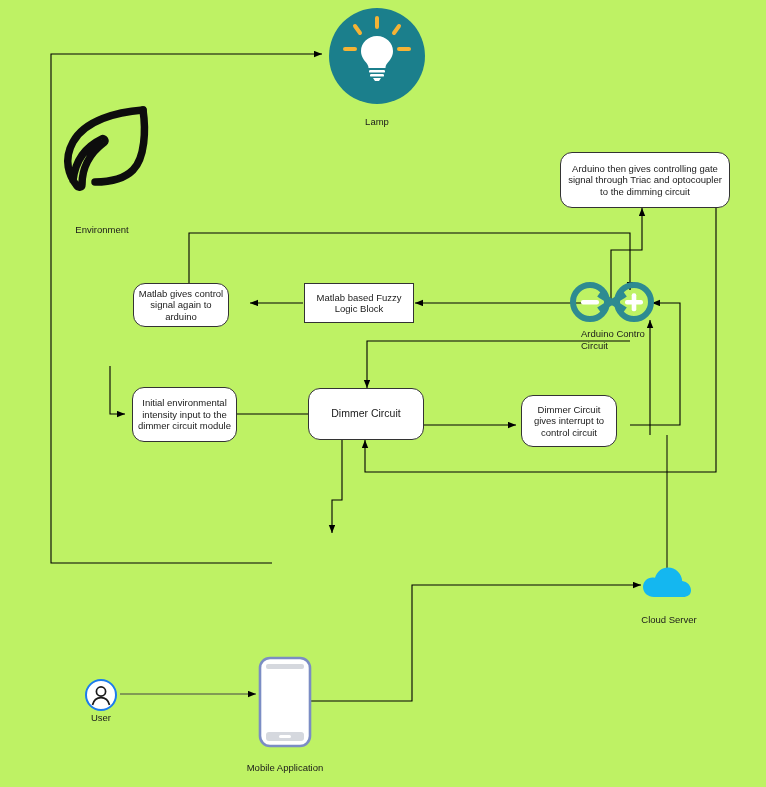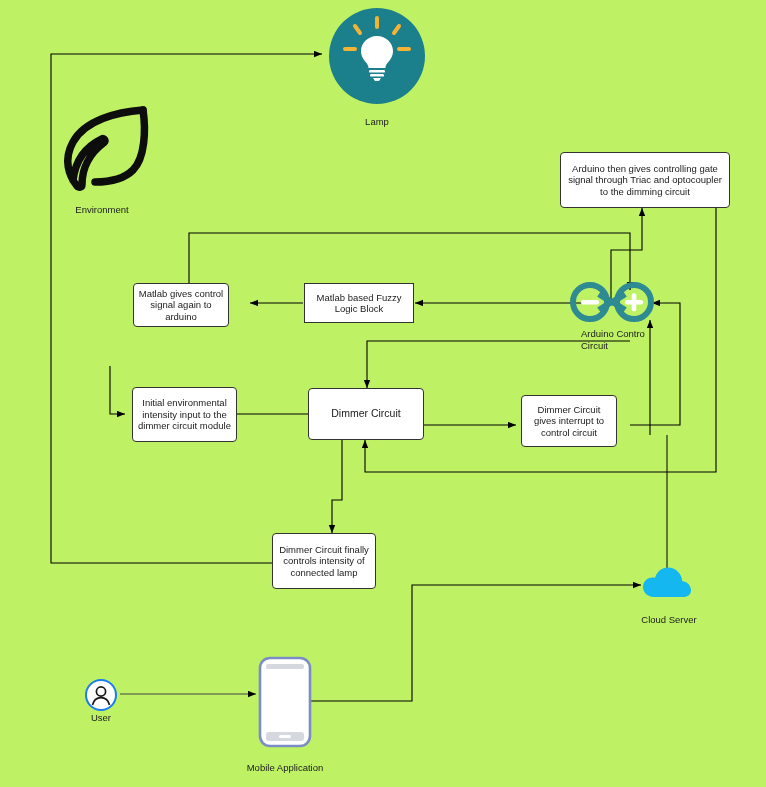--- a/index.html
+++ b/index.html
@@ -2,21 +2,21 @@
 <html><head>
 <meta charset="utf-8">
 <style>
   html,body{margin:0;padding:0;background:#ffffff;}
   body{width:766px;height:787px;font-family:"Liberation Sans",sans-serif;}
   #stage{position:relative;width:766px;height:787px;overflow:hidden;background:#bef264;}
   svg.layer{position:absolute;left:0;top:0;width:766px;height:787px;}
   .node{position:absolute;box-sizing:border-box;background:#ffffff;border:1px solid #333333;
         display:flex;align-items:center;justify-content:center;text-align:center;
         color:#1a1a1a;font-size:9.5px;line-height:11.5px;padding:2px 4px;}
-  .round{border-radius:4px;}
+  .round{border-radius:12px;}
   .sharp{border-radius:0;}
   .iconlabel{position:absolute;text-align:center;font-size:9.5px;line-height:11.5px;color:#1a1a1a;}
   .iconbox{position:absolute;}
 </style>
 </head>
 <body>
 
 <div id="stage">
 
   <svg class="layer" viewBox="0 0 766 787">
@@ -78,21 +78,21 @@
     </svg>
   </div>
   <div class="iconlabel" style="left:327px;top:116px;width:100px;">Lamp</div>
 
   <div class="iconbox" style="left:55px;top:100px;width:100px;height:100px;">
     <svg width="100" height="100" viewBox="0 0 100 100">
       <path d="M88 10C62 12 30 20 18 42 8 60 14 76 22 86c1.5 2 5 1.5 5-1.5 0-14 6-30 22-42 2-1.6 .2-4.8-2-3.6C28 48 20 64 18 80" fill="none" stroke="#0d0d0d" stroke-width="7.5" stroke-linecap="round" stroke-linejoin="round"></path>
       <path d="M88 10c3 20 2 48-10 60-8 8-22 12-38 12" fill="none" stroke="#0d0d0d" stroke-width="7.5" stroke-linecap="round" stroke-linejoin="round"></path>
     </svg>
   </div>
-  <div class="iconlabel" style="left:52px;top:204px;width:100px;">Environment</div>
+  <div class="iconlabel" style="left:52px;top:224px;width:100px;">Environment</div>
 
   <div class="iconbox" style="left:566px;top:281px;width:92px;height:42px;">
     <svg width="92" height="42" viewBox="0 0 92 42">
       <g fill="none" stroke="#2e8b91" stroke-width="6">
         <circle cx="24" cy="21" r="17"></circle>
         <circle cx="68" cy="21" r="17"></circle>
         <path d="M33 13 C41 19, 51 23, 59 29"></path>
         <path d="M33 29 C41 23, 51 19, 59 13"></path>
       </g>
       <rect x="15" y="19" width="18" height="4.6" rx="2" fill="#ffffff"></rect>
@@ -133,15 +133,14 @@
   <div class="node round" style="left:133px;top:283px;width:96px;height:44px;">Matlab gives control signal again to arduino</div>
 
   <div class="node sharp" style="left:304px;top:283px;width:110px;height:40px;">Matlab based Fuzzy Logic Block</div>
 
   <div class="node round" style="left:132px;top:387px;width:105px;height:55px;">Initial environmental intensity input to the dimmer circuit module</div>
 
   <div class="node round" style="left:308px;top:388px;width:116px;height:52px;font-size:10.5px;">Dimmer Circuit</div>
 
   <div class="node round" style="left:521px;top:395px;width:96px;height:52px;">Dimmer Circuit gives interrupt to control circuit</div>
 
-  <div class="node round" style="left:272px;top:533px;width:104px;height:56px;">Dimmer Circuit finally controls intensity of connected lamp</div>
 
 </div>
 
 </body></html>

